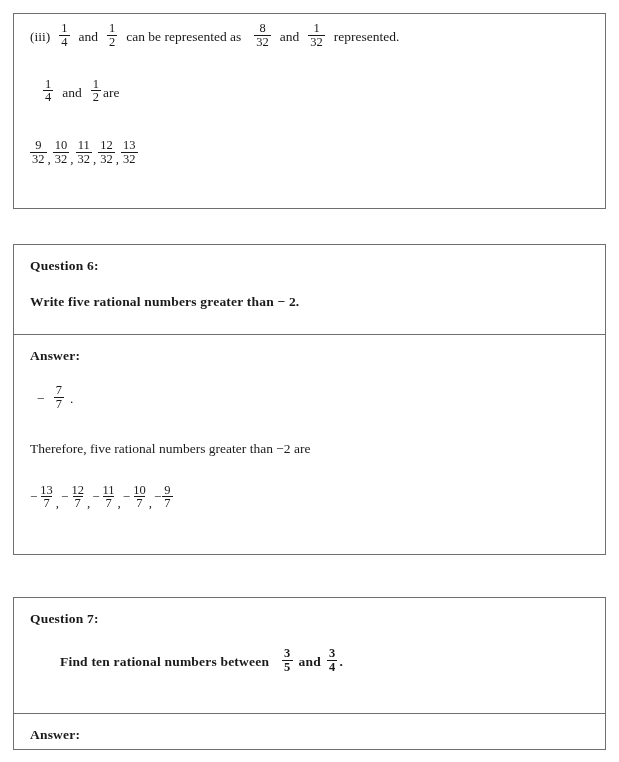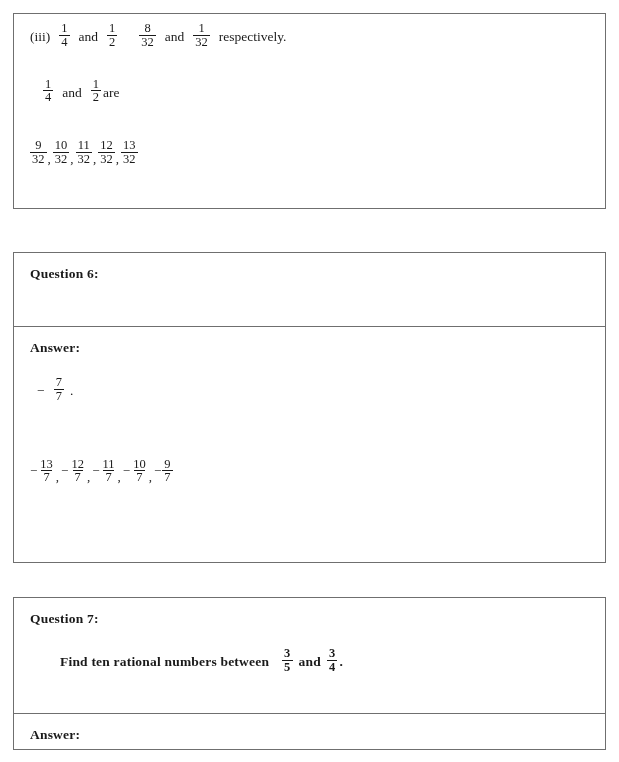--- a/index.html
+++ b/index.html
@@ -139,34 +139,35 @@
           <span class="den">4</span>
         </span>
         <span class="sp-s"></span>
         <span>and</span>
         <span class="sp-s"></span>
         <span class="frac">
           <span class="num">1</span>
           <span class="den">2</span>
         </span>
         <span class="sp-s"></span>
+        <span>can be represented as</span>
         <span class="sp-m"></span>
         <span class="frac">
           <span class="num">8</span>
           <span class="den">32</span>
         </span>
         <span class="sp-s"></span>
         <span>and</span>
         <span class="sp-s"></span>
         <span class="frac">
           <span class="num">1</span>
           <span class="den">32</span>
         </span>
         <span class="sp-s"></span>
-        <span>respectively.</span>
+        <span>represented.</span>
       </div>
 
       <div class="gap-26"></div>
 
       <div class="line">
         <span class="sp-m"></span>
         <span class="frac">
           <span class="num">1</span>
           <span class="den">4</span>
         </span>
@@ -215,25 +216,26 @@
             <span class="frac">
               <span class="num">13</span>
               <span class="den">32</span>
             </span>
           </span>
         </div>
 
     </div>
   </div>
 
-  <div class="qbox" id="box2" style="top:252px; height:311px;">
+  <div class="qbox" id="box2" style="top:244px; height:311px;">
 
     <div class="section" style="padding-top:13px; padding-bottom:14px;">
       <div class="heading">Question 6:</div>
       <div class="gap-20"></div>
+      <div class="heading">Write five rational numbers greater than − 2.</div>
       <div class="gap-10"></div>
     </div>
 
     <div class="divider"></div>
 
     <div class="section" style="padding-top:13px;">
       <div class="heading">Answer:</div>
 
       <div class="gap-26"></div>
 
@@ -244,20 +246,23 @@
         <span class="frac">
           <span class="num">7</span>
           <span class="den">7</span>
         </span>
         <span class="sp-xs"></span>
         <span>.</span>
       </div>
 
       <div class="gap-20"></div>
 
+      <div class="line">
+        <span>Therefore, five rational numbers greater than −2 are</span>
+      </div>
 
       <div class="gap-26"></div>
 
       <div class="frac-row" id="box2-list">
           <span class="frac-item">
             <span class="neg">−</span>
             <span class="frac">
               <span class="num">13</span>
               <span class="den">7</span>
             </span>

